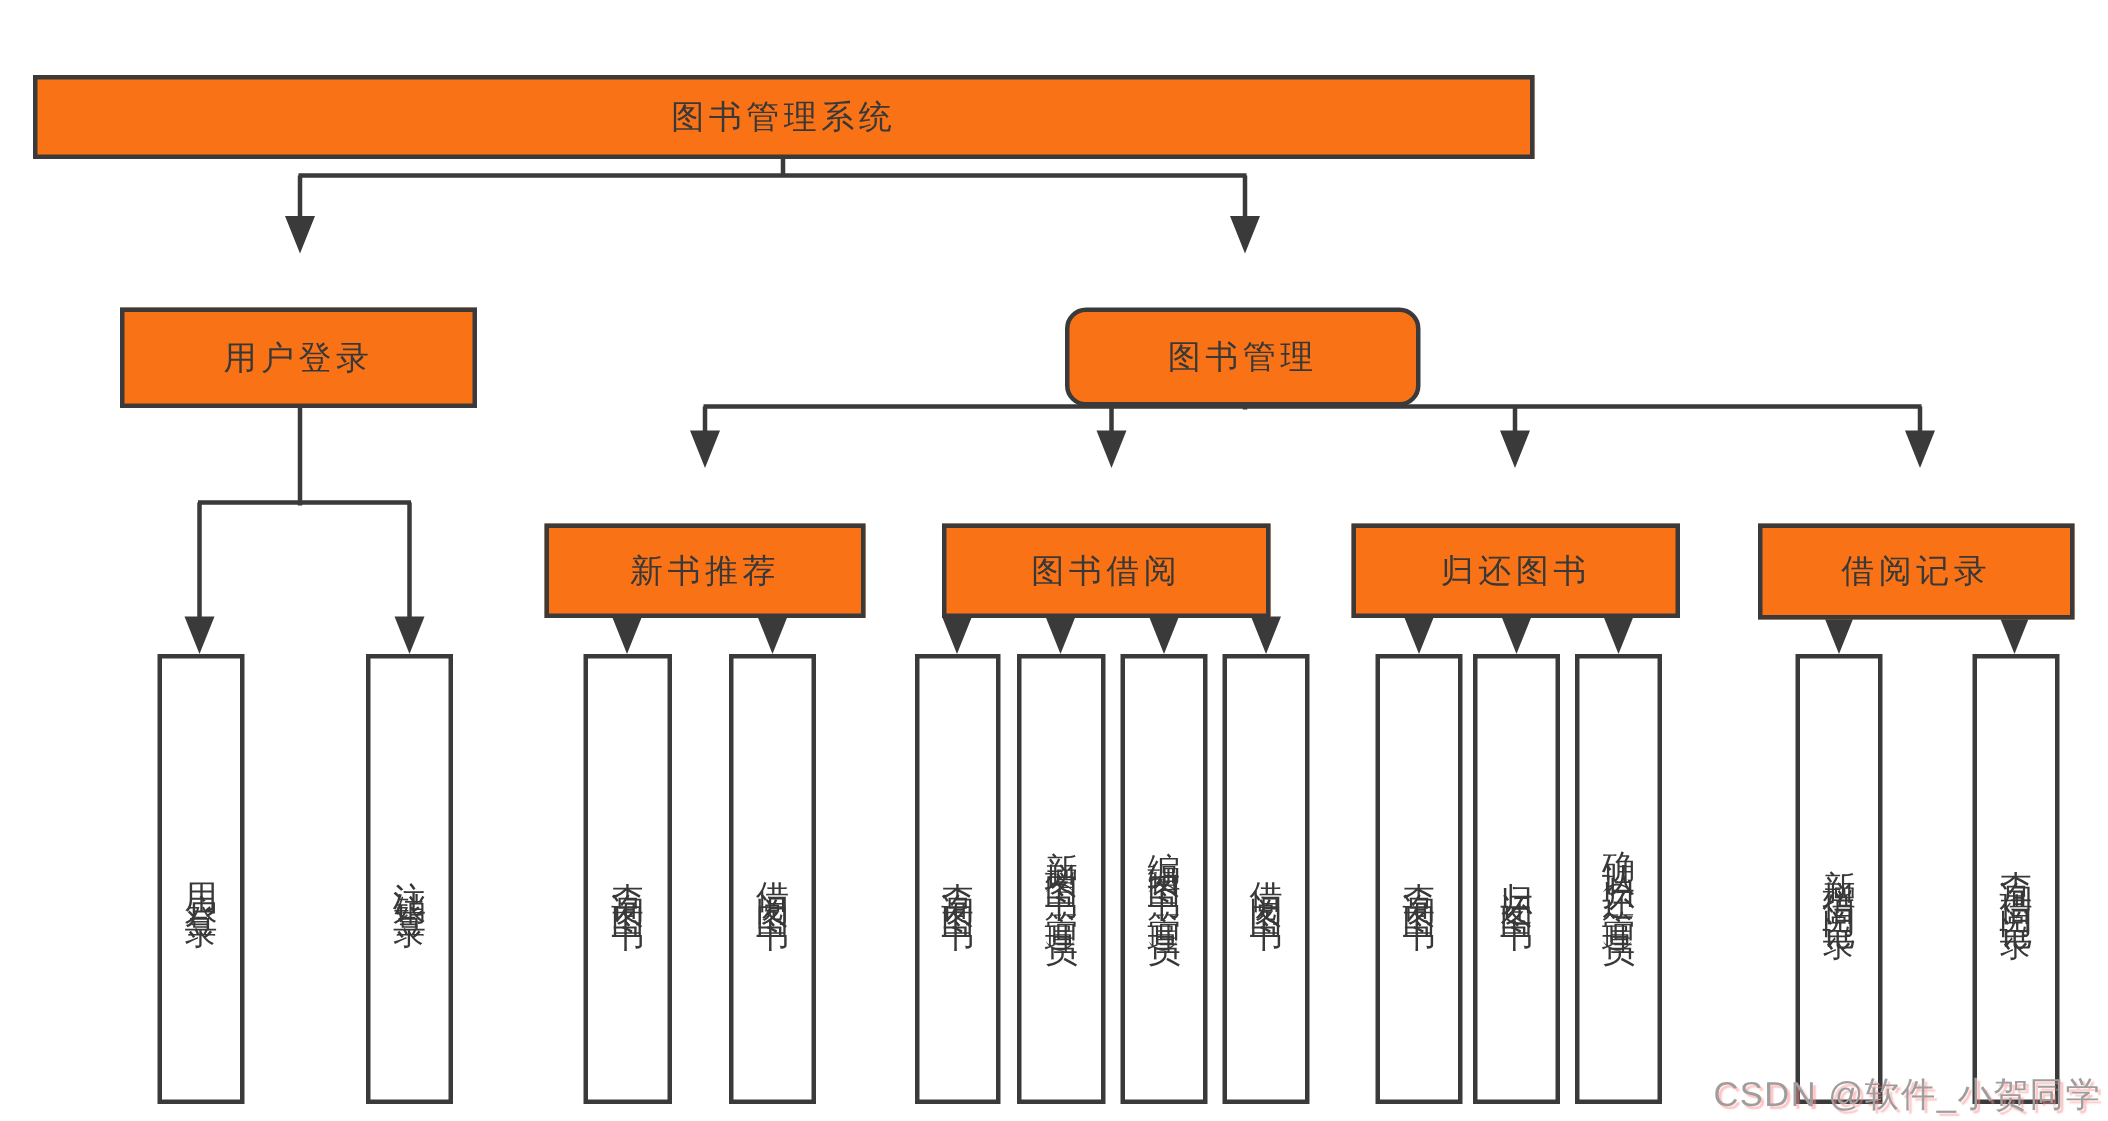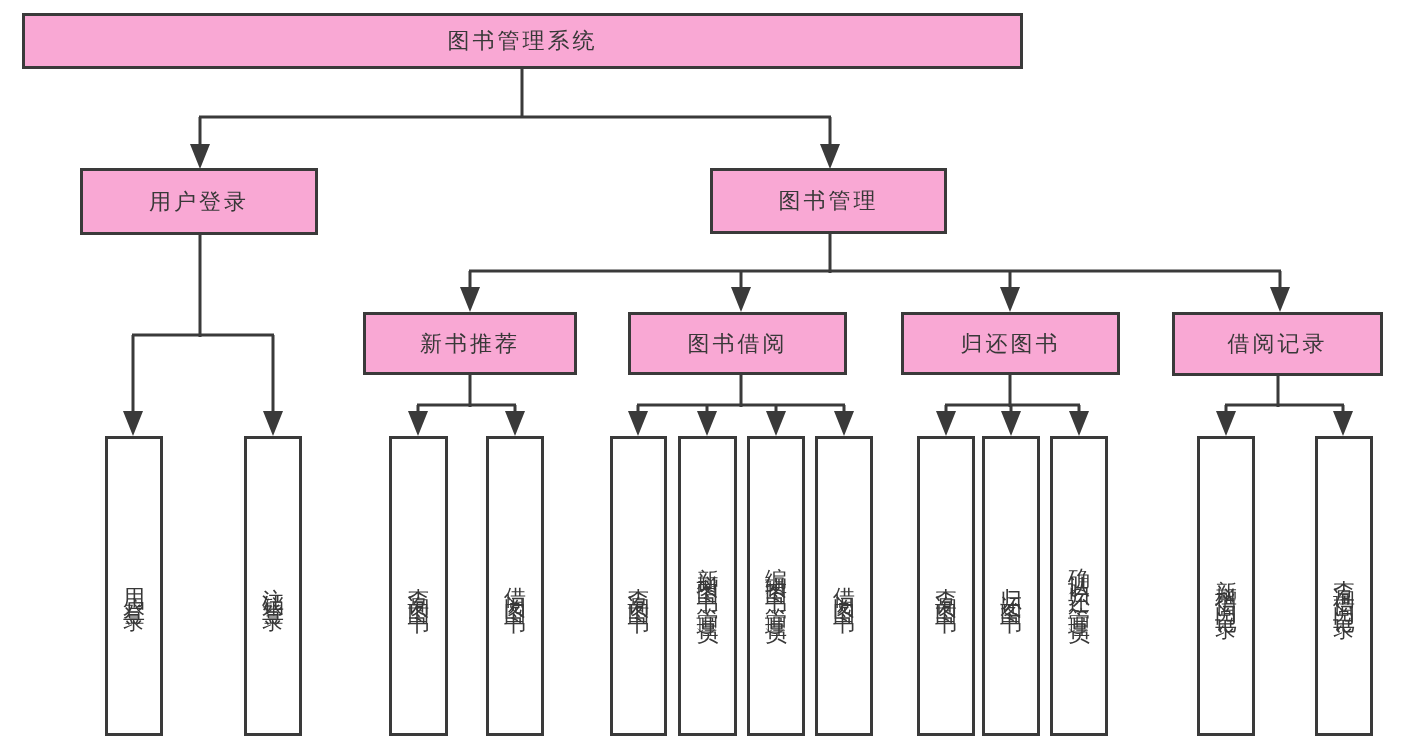--- a/index.html
+++ b/index.html
@@ -2,23 +2,23 @@
 <html><head>
 <meta charset="utf-8">
 <style>
   html,body{margin:0;padding:0;background:#ffffff;}
   #stage{
     position:relative;width:1405px;height:747px;background:#ffffff;overflow:hidden;
     font-family:"Liberation Sans","DejaVu Sans",sans-serif;color:#333333;
   }
   #wires{position:absolute;left:0;top:0;width:1405px;height:747px;}
   .box{
-    position:absolute;background:#f9a8d4;border:3px solid #3a3a3a;box-sizing:border-box;
+    position:absolute;background:#f97316;border:3px solid #3a3a3a;box-sizing:border-box;
     display:flex;align-items:center;justify-content:center;
-    font-size:22px;color:#383838;letter-spacing:3px;white-space:nowrap;
+    font-size:22px;color:#383838;letter-spacing:3px;white-space:nowrap;margin-top:37px;
   }
   .leaf{
     position:absolute;background:#ffffff;border:3px solid #3a3a3a;box-sizing:border-box;
     width:58px;top:436px;height:300px;
     display:flex;align-items:center;justify-content:center;
   }
   .leaf span{
     writing-mode:vertical-rl;text-orientation:mixed;
     font-size:22px;color:#383838;letter-spacing:8px;line-height:1;
   }
@@ -69,21 +69,21 @@
       <path d="M1001 411 h20 l-10 25 z"></path>
       <path d="M1069 411 h20 l-10 25 z"></path>
       <path d="M1216 411 h20 l-10 25 z"></path>
       <path d="M1333 411 h20 l-10 25 z"></path>
     </g>
   </svg>
 
   <div class="box" style="left:22px;top:13px;width:1001px;height:56px;">图书管理系统</div>
 
   <div class="box" style="left:80px;top:168px;width:238px;height:67px;">用户登录</div>
-  <div class="box" style="left:710px;top:168px;width:237px;height:66px;">图书管理</div>
+  <div class="box" style="left:710px;top:168px;width:237px;height:66px;border-radius:14px;">图书管理</div>
 
   <div class="box" style="left:363px;top:312px;width:214px;height:63px;">新书推荐</div>
   <div class="box" style="left:628px;top:312px;width:219px;height:63px;">图书借阅</div>
   <div class="box" style="left:901px;top:312px;width:219px;height:63px;">归还图书</div>
   <div class="box" style="left:1172px;top:312px;width:211px;height:64px;">借阅记录</div>
 
   <div class="leaf" style="left:105px;">
     <span>用户登录</span>
     </div>
   <div class="leaf" style="left:244px;">
@@ -120,14 +120,15 @@
     <span>确认归还（管理员）</span>
     </div>
 
   <div class="leaf" style="left:1197px;">
     <span>新增借阅记录</span>
     </div>
   <div class="leaf" style="left:1315px;">
     <span>查询借阅记录</span>
     </div>
 
+  <div class="watermark">CSDN @软件_小贺同学</div>
 
 </div>
 
 </body></html>

